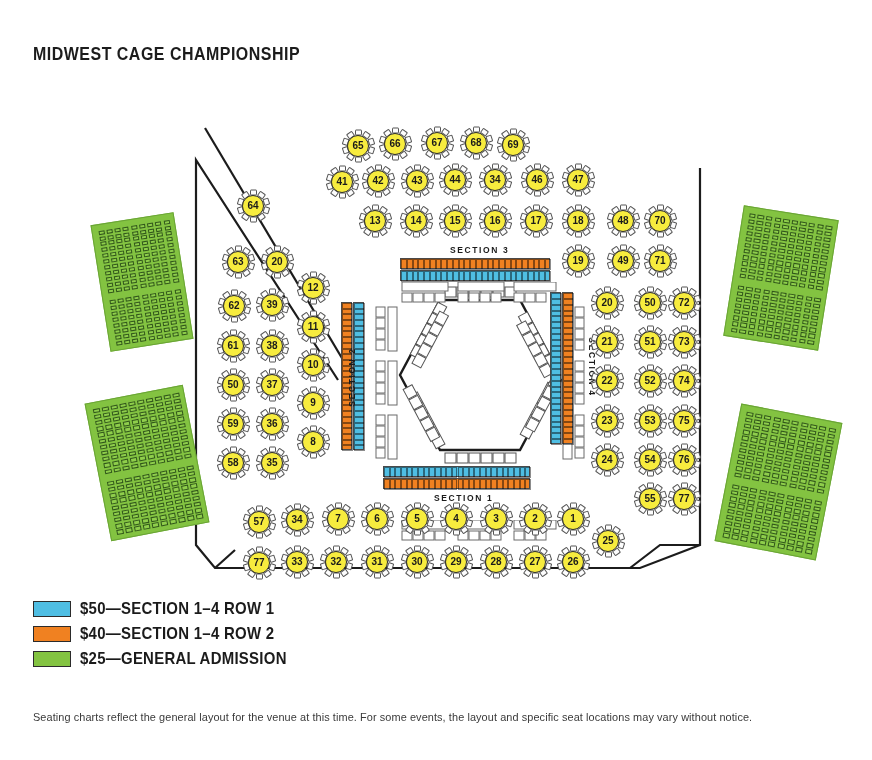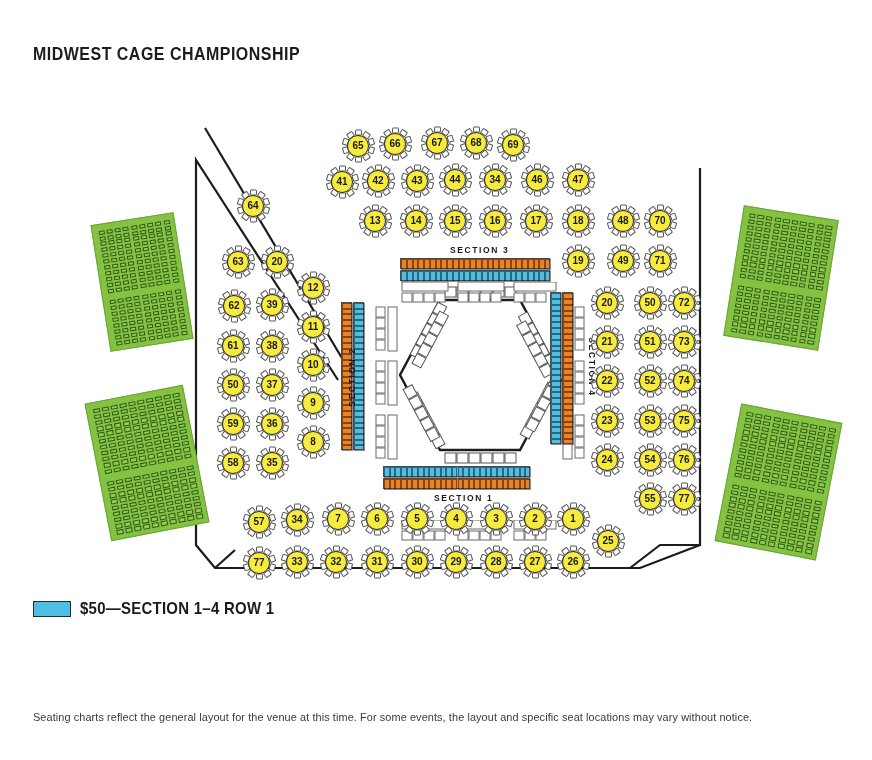--- a/index.html
+++ b/index.html
@@ -2259,16 +2259,24 @@
           <div class="disc">26</div>
         </div>
       </div>
   </div>
 
   <div id="legend">
       <div class="lrow">
         <div class="sw" style="background: rgb(79, 190, 227);"></div>
         <div class="ltext">$50—SECTION 1–4 ROW 1</div>
       </div>
+      <div class="lrow">
+        <div class="sw" style="background: rgb(240, 129, 33);"></div>
+        <div class="ltext">$40—SECTION 1–4 ROW 2</div>
+      </div>
+      <div class="lrow">
+        <div class="sw" style="background: rgb(131, 195, 65);"></div>
+        <div class="ltext">$25—GENERAL ADMISSION</div>
+      </div>
     </div>
 
   <div class="foot">Seating charts reflect the general layout for the venue at this time. For some events, the layout and specific seat locations may vary without notice.</div>
 </div>
 
 </body></html>

